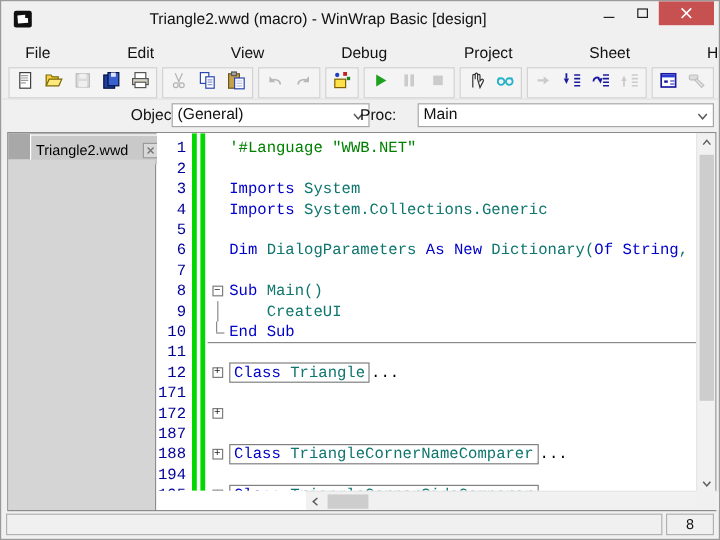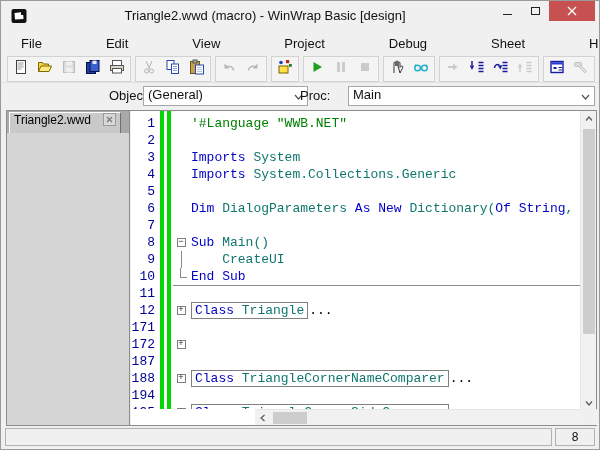--- a/index.html
+++ b/index.html
@@ -46,24 +46,24 @@
   .combo-object { left:142px; width:165px; }
   .combo-proc { left:347px; width:247px; }
   .combo .chev { position:absolute; right:4px; top:6px; }
 
   
   .main { position:absolute; left:5px; top:109px; width:591px; height:316px;
           border:1px solid #8c8c8c; background:#f0f0f0; }
   .sidebar { position:absolute; left:0; top:0; width:123px; height:100%;
              border-right:1px solid #8c8c8c; }
   .tabstrip { position:absolute; left:0; top:0; right:0; height:22px; background:#a8a8a8; }
-  .doc-tab { position:absolute; left:2px; top:1px; width:112px; height:21px;
+  .doc-tab { position:absolute; left:18px; top:1px; width:112px; height:21px;
              background:#c9c9c9; border-top:1px solid #fff; border-left:1px solid #fff;
-             border-right:1px solid #6e6e6e; display:flex; align-items:flex-start;
-             padding:0 4px; font-size:12px; color:#000; }
+             border-right:1px solid #6e6e6e; display:flex; align-items:center;
+             padding:12px 4px; font-size:12px; color:#000; }
   .doc-tab .tabx { margin-left:auto; width:13px; height:13px; background:#d8d8d8;
                    border:1px solid #9a9a9a; display:flex; align-items:center; justify-content:center; }
   .sidepanel { position:absolute; left:0; top:22px; right:0; bottom:0; background:#d5d5d5; }
 
   
   .editor { position:absolute; left:124px; top:0; width:451px; height:100%; background:#fff; }
   .code-viewport { position:absolute; left:0; top:0; right:0; bottom:16px;
                    overflow:hidden; background:#fff; padding-top:4px;
                    font-family:"Liberation Mono", monospace; font-size:13px; }
   .stripe { position:absolute; top:0; bottom:0; width:4px; background:var(--stripe); }
@@ -130,22 +130,22 @@
             <path d="M1 1l8 8M9 1l-8 8" stroke="#fff" stroke-width="1.4"></path>
           </svg>
       </div>
     </div>
   </div>
 
   <div class="menubar" id="menubar">
       <span class="menu-item">File</span>
       <span class="menu-item">Edit</span>
       <span class="menu-item">View</span>
+      <span class="menu-item">Debug</span>
       <span class="menu-item">Project</span>
-      <span class="menu-item">Debug</span>
       <span class="menu-item">Sheet</span>
       <span class="menu-item">Help</span>
     </div>
 
   <div class="toolbar" id="toolbar">
       <div class="tb-group">
         <button class="tb-btn">
           <span><svg viewBox="0 0 16 16" width="16" height="16" fill="none" stroke-width="1">
               <rect x="3.5" y="1.5" width="9" height="13" fill="#fff" stroke="#404040"></rect>
               <path d="M4.5 4h6M4.5 6h6M4.5 8h6M4.5 10h4" stroke="#9a9a9a"></path>

